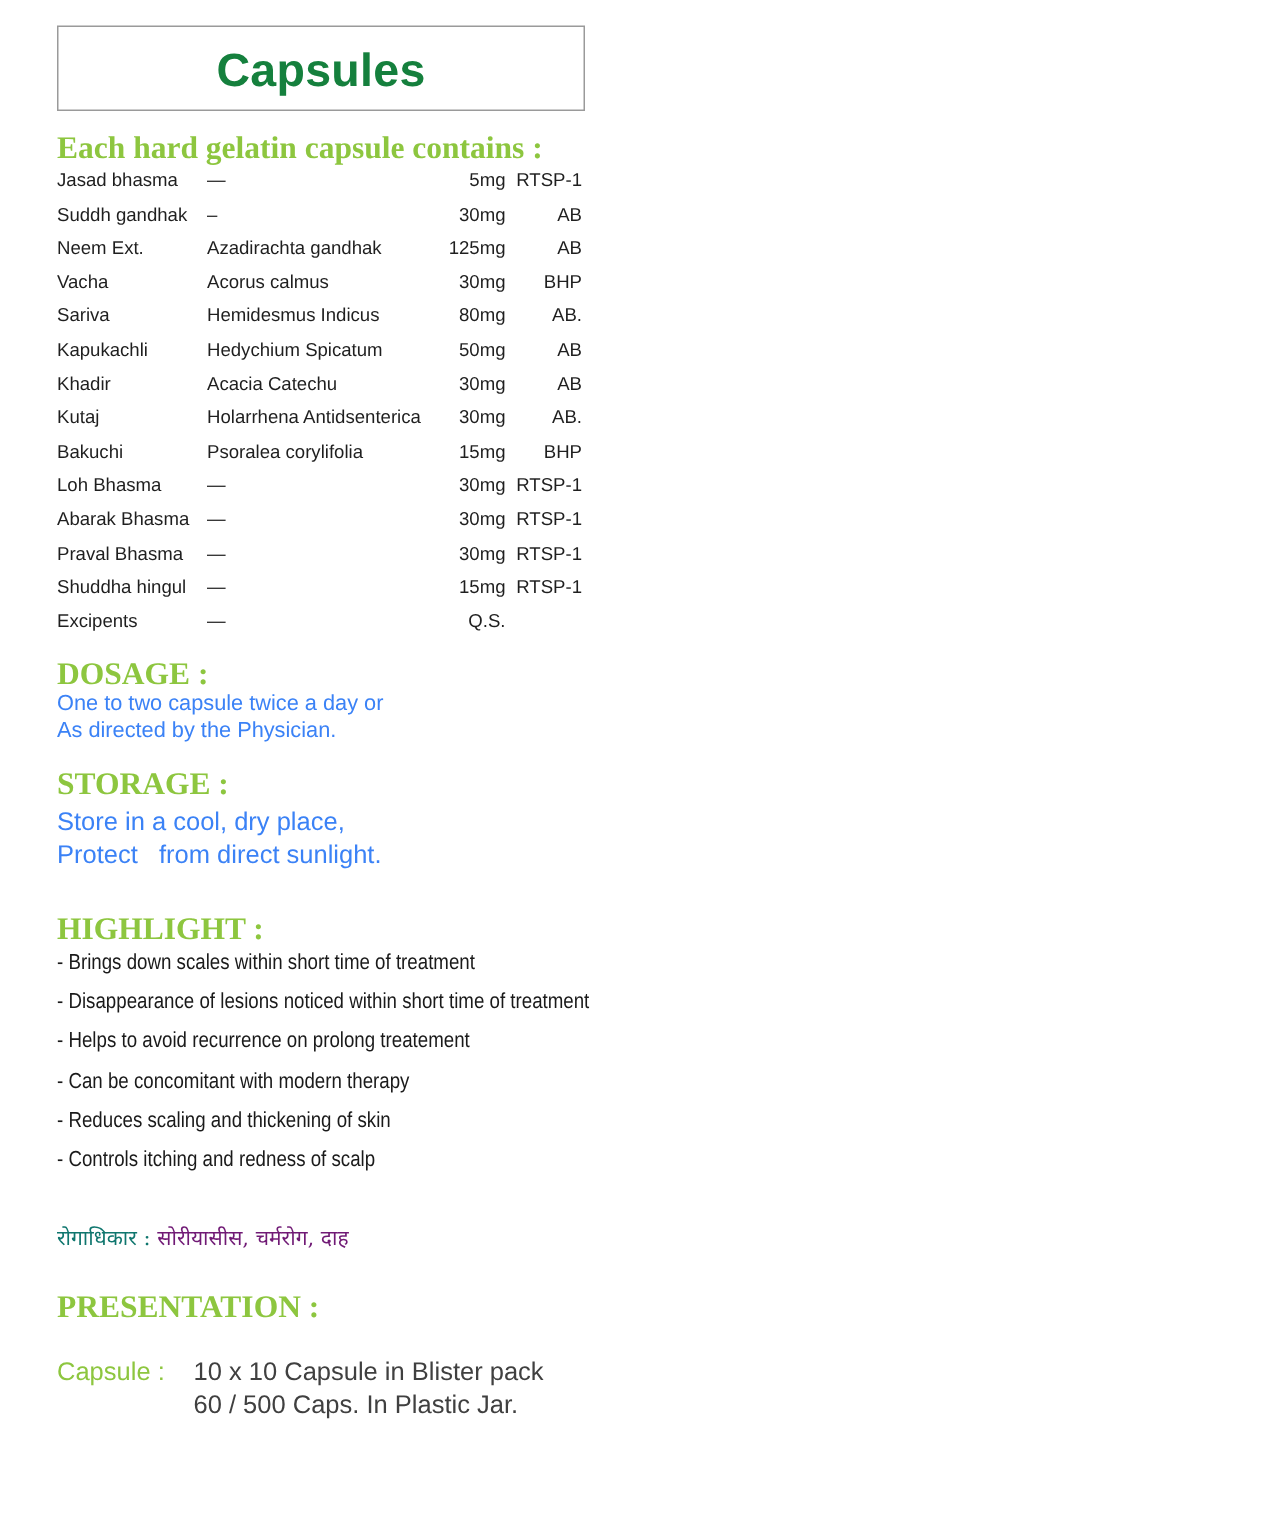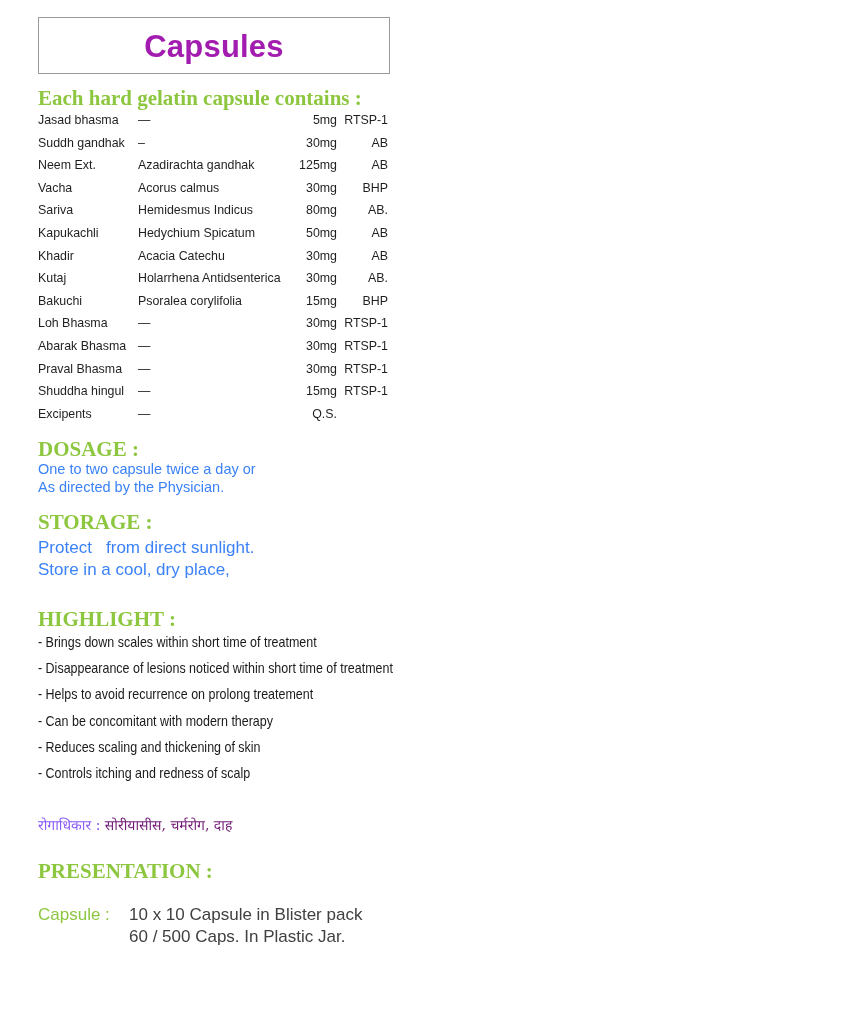--- a/index.html
+++ b/index.html
@@ -5,21 +5,21 @@
   * { margin: 0; padding: 0; box-sizing: border-box; }
   html, body { width: 853px; height: 1024px; background: #ffffff; }
   body { position: relative; font-family: "Liberation Sans", "DejaVu Sans", sans-serif; color: #1a1a1a; overflow: hidden; }
 
   .title-box {
     position: absolute; left: 38px; top: 17px; width: 352px; height: 57px;
     border: 1px solid #9a9a9a; display: flex; align-items: center; justify-content: center;
   }
   .title-box h1 {
     font-family: "Liberation Sans", sans-serif; font-weight: bold; font-size: 31px;
-    color: #a21caf; letter-spacing: 0.2px; margin-top: 2px;
+    color: #15803d; letter-spacing: 0.2px; margin-top: 2px;
   }
 
   .green-head {
     position: absolute; left: 38px; font-family: "Liberation Serif", "DejaVu Serif", serif;
     font-weight: bold; color: #8dc63f; font-size: 21px; white-space: nowrap;
   }
 
   .ing-table { position: absolute; left: 38px; top: 113px; width: 352px; }
   .ing-row { position: relative; height: 22.6px; font-size: 12.4px; line-height: 15px; white-space: nowrap; color: #1f1f1f; }
   .ing-row span { position: absolute; top: 0; }
@@ -32,21 +32,21 @@
   .dosage-text { top: 460px; font-size: 14.5px; line-height: 18px; }
   .storage-text { top: 537px; font-size: 17px; line-height: 22px; }
 
   .highlight-list { position: absolute; left: 38px; top: 633px; list-style: none; }
   .highlight-list li {
     font-family: "Liberation Sans", sans-serif; font-size: 14.5px; height: 26.2px; line-height: 18px;
     transform: scaleX(0.86); transform-origin: left center; white-space: nowrap; color: #1a1a1a;
   }
 
   .indication { position: absolute; left: 38px; top: 815px; font-size: 14px; white-space: nowrap; font-family: "DejaVu Serif", serif; }
-  .indication .lbl { color: #8b5cf6; }
+  .indication .lbl { color: #0f766e; }
   .indication .val { color: #701a75; }
 
   .presentation { position: absolute; left: 38px; top: 904px; font-size: 17px; line-height: 22px; white-space: nowrap; }
   .presentation .lbl { color: #8dc63f; font-weight: normal; }
   .presentation .row { display: flex; }
   .presentation .lbl-cell { width: 91px; }
   .presentation .val { color: #404040; }
 </style>
 </head>
 <body>
@@ -145,22 +145,22 @@
 </div>
 
 <div class="green-head" style="top:437px;">DOSAGE :</div>
 <div class="body-text dosage-text">
   <div>One to two capsule twice a day or</div>
   <div>As directed by the Physician.</div>
 </div>
 
 <div class="green-head" style="top:510px;">STORAGE :</div>
 <div class="body-text storage-text">
+  <div>Store in a cool, dry place,</div>
   <div style="white-space:pre;">Protect   from direct sunlight.</div>
-  <div>Store in a cool, dry place,</div>
 </div>
 
 <div class="green-head" style="top:607px;">HIGHLIGHT :</div>
 <ul class="highlight-list">
   <li>- Brings down scales within short time of treatment</li>
   <li>- Disappearance of lesions noticed within short time of treatment</li>
   <li>- Helps to avoid recurrence on prolong treatement</li>
   <li>- Can be concomitant with modern therapy</li>
   <li>- Reduces scaling and thickening of skin</li>
   <li>- Controls itching and redness of scalp</li>

